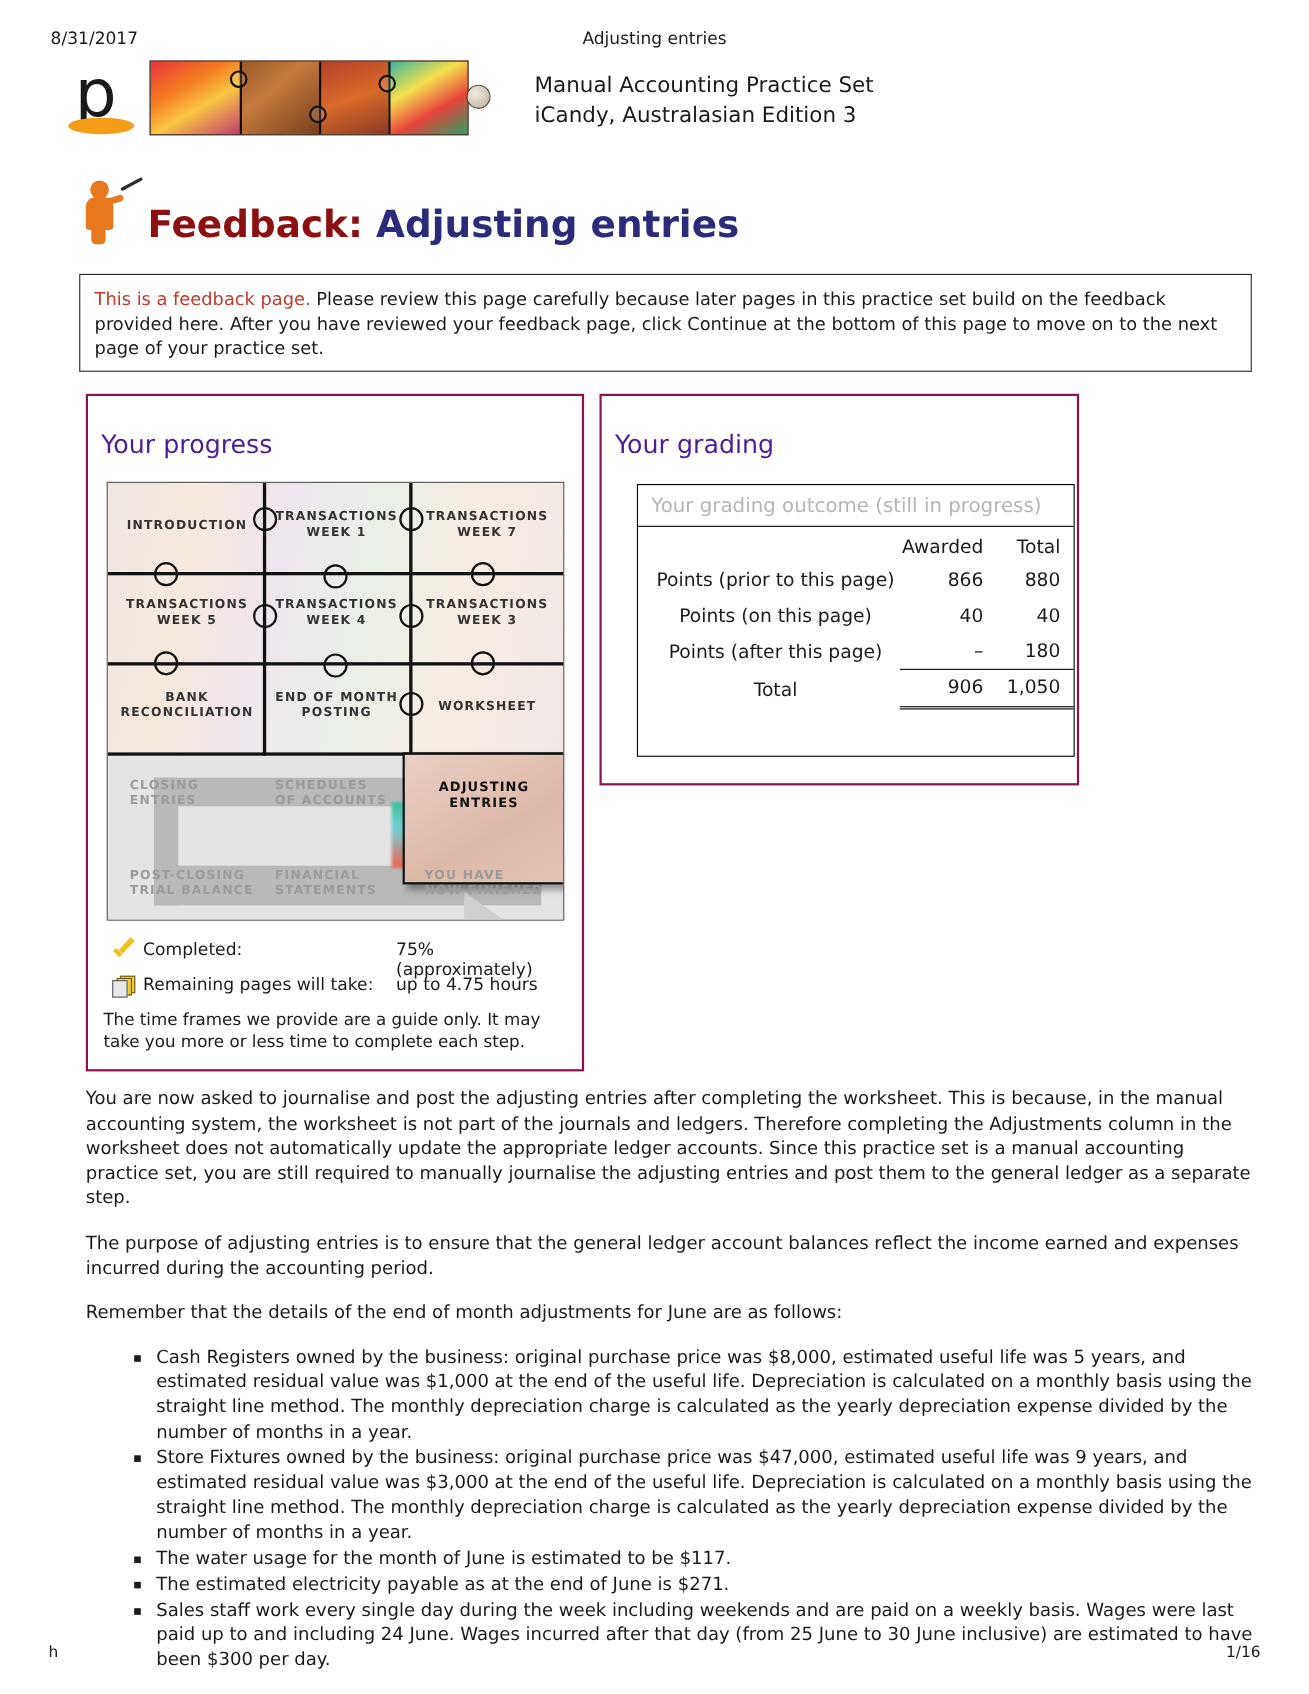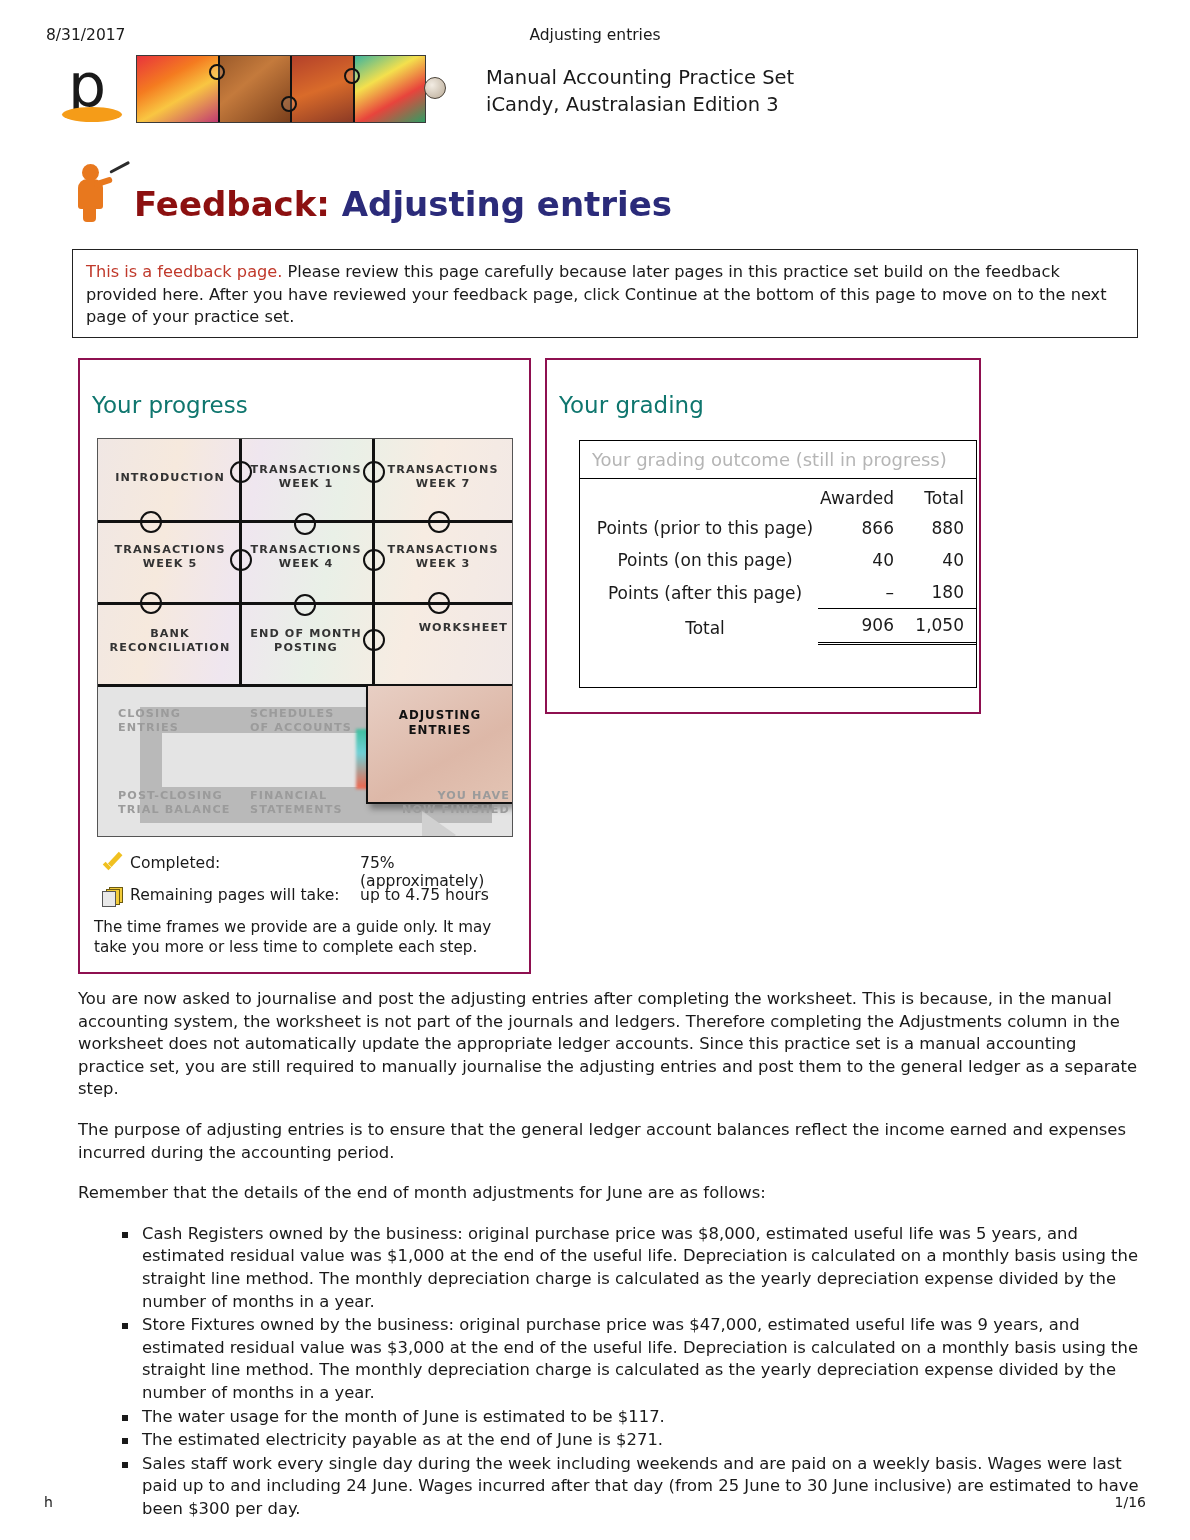--- a/index.html
+++ b/index.html
@@ -146,21 +146,21 @@
   
   .panel {
     position:absolute;
     border: 2px solid #8e1050;
     background:#fff;
   }
   .panel-progress { left: 78px; top: 358px; width: 453px; height: 616px; }
   .panel-grading  { left: 545px; top: 358px; width: 436px; height: 356px; }
   .panel-heading {
     position:absolute; left: 12px; top: 32px;
-    font-size: 23px; color: #0f766e;
+    font-size: 23px; color: #4c1d95;
     font-family: "DejaVu Sans", sans-serif;
   }
 
   
   .puzzle-board {
     position:absolute;
     left: 17px; top: 78px;
     width: 416px; height: 399px;
     border:1px solid #555;
     overflow:hidden;
@@ -434,21 +434,21 @@
     </div>
 
     <div class="pb-cell" style="left:8px; top:188px; width:128px;">
       <div>BANK</div>
       <div>RECONCILIATION</div>
     </div>
     <div class="pb-cell" style="left:146px; top:188px; width:124px;">
       <div>END OF MONTH</div>
       <div>POSTING</div>
     </div>
-    <div class="pb-cell" style="left:280px; top:182px; width:130px;text-align:right;">
+    <div class="pb-cell" style="left:280px; top:196px; width:130px;">
       <div>WORKSHEET</div>
     </div>
 
     <div class="pb-cell pb-dim" style="left:20px; top:268px; width:128px; text-align:left;">
       <div>CLOSING</div>
       <div>ENTRIES</div>
     </div>
     <div class="pb-cell pb-dim" style="left:152px; top:268px; width:130px; text-align:left;">
       <div>SCHEDULES</div>
       <div>OF ACCOUNTS</div>
@@ -463,21 +463,21 @@
     </div>
 
     <div class="pb-cell pb-dim" style="left:20px; top:350px; width:140px; text-align:left;">
       <div>POST-CLOSING</div>
       <div>TRIAL BALANCE</div>
     </div>
     <div class="pb-cell pb-dim" style="left:152px; top:350px; width:132px; text-align:left;">
       <div>FINANCIAL</div>
       <div>STATEMENTS</div>
     </div>
-    <div class="pb-cell pb-dim" style="left:288px; top:350px; width:124px; text-align:right;">
+    <div class="pb-cell pb-dim" style="left:288px; top:350px; width:124px; text-align:left;">
       <div>YOU HAVE</div>
       <div>NOW FINISHED</div>
     </div>
   </div>
 
   <div class="prog-stats">
     <div class="prog-row">
       <span class="prog-icon">
           <span class="check-mark"></span>
         </span>

